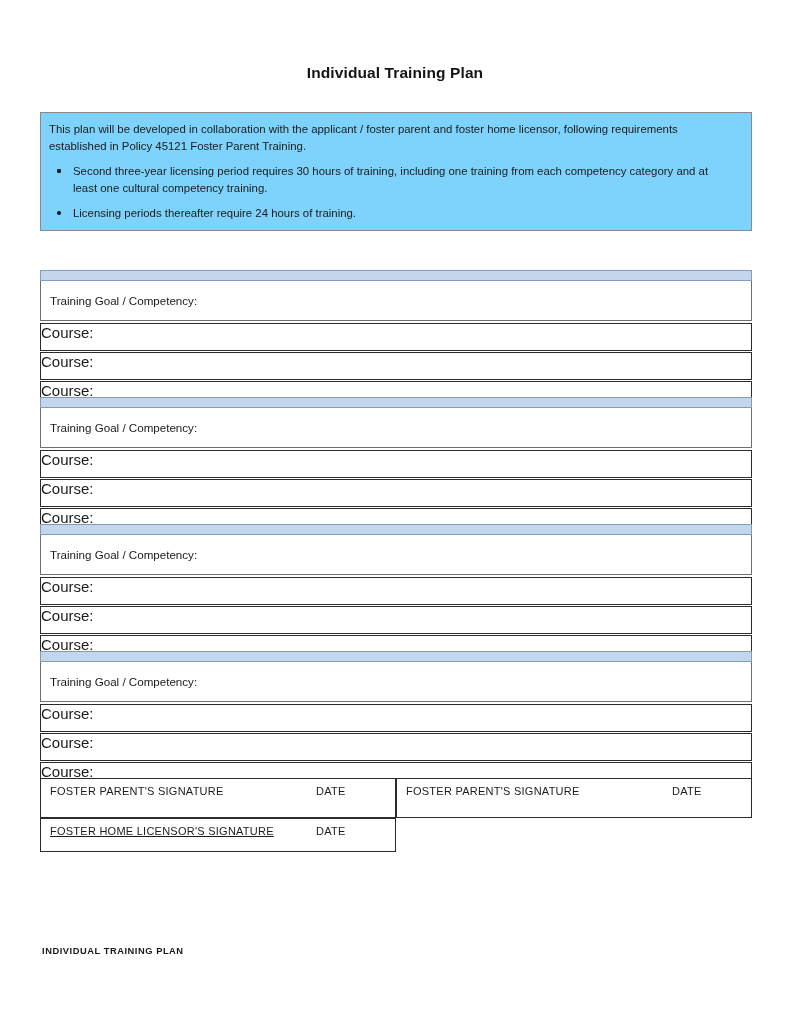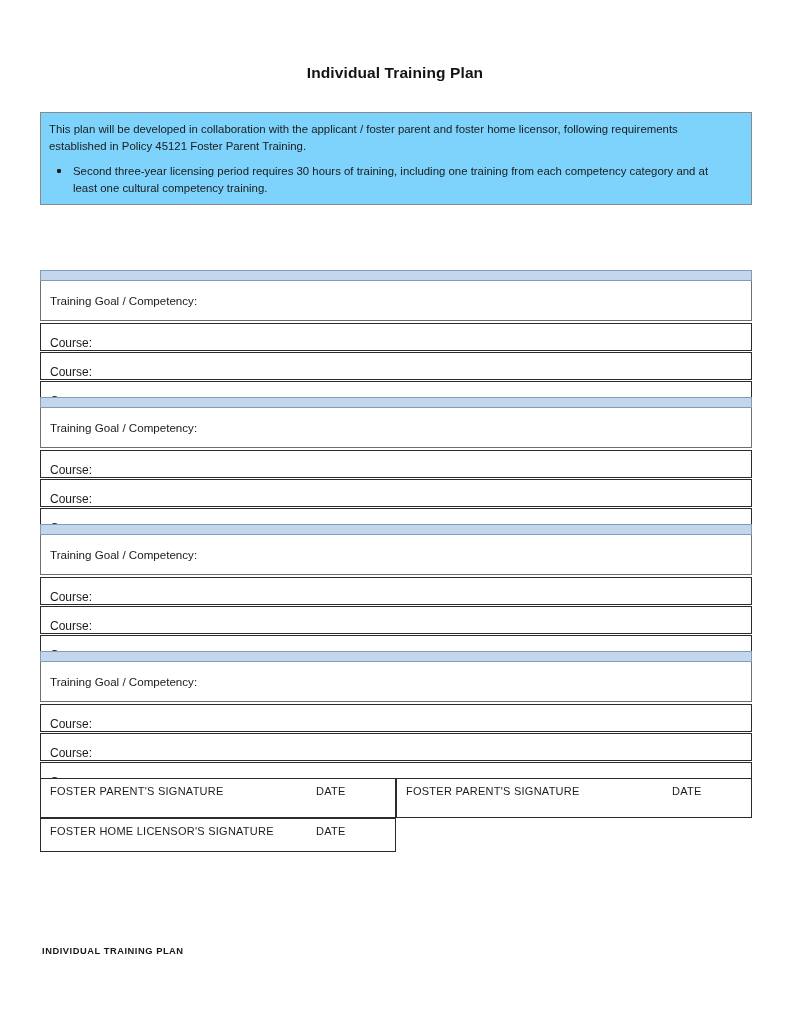--- a/index.html
+++ b/index.html
@@ -95,23 +95,22 @@
     align-items: center;
     padding-left: 9px;
     font-size: 11.6px;
     background: #fff;
   }
   .course-row {
     height: 28px;
     border: 1.6px solid #2b2b2b;
     box-sizing: border-box;
     display: flex;
-    align-items: flex-end;
-    padding-left: 9px;
-    font-size: 12px;
+    align-items: flex-start;
+    font-size: 15px;
     background: #fff;
     margin-top: 1px;
   }
   .course-row.first { margin-top: 1.5px; }
 
   
   .sig-block { position: absolute; left: 40px; top: 778px; width: 712px; height: 74px; }
 
   .sig-cell {
     position: absolute;
@@ -126,21 +125,21 @@
     position: absolute;
     top: 6px;
     white-space: nowrap;
   }
   .sig-left-top   { left: 0;     top: 0;    width: 356px; height: 40px; }
   .sig-left-bot   { left: 0;     top: 40px; width: 356px; height: 34px; }
   .sig-right      { left: 356px; top: 0;    width: 356px; height: 40px; }
 
   .sig-left-top .name  { left: 9px; }
   .sig-left-top .date  { left: 275px; }
-  .sig-left-bot .name  { left: 9px; }
+  .sig-left-bot .name  { left: 9px; text-decoration: underline; }
   .sig-left-bot .date  { left: 275px; }
   .sig-right .name     { left: 9px; }
   .sig-right .date     { left: 275px; }
 
   
   .footer {
     position: absolute;
     left: 42px;
     top: 946px;
     font-size: 9.3px;
@@ -159,20 +158,24 @@
   <div class="intro-box">
     <p class="intro-text">This plan will be developed in collaboration with the applicant / foster parent and foster home licensor, following requirements established in Policy 45121 Foster Parent Training.</p>
     <ul class="bullets">
       <li>
         <span class="dot"></span>
       </li>
       <li>
         <span class="dot"></span>
         <span>Second three-year licensing period requires 30 hours of training, including one training from each competency category and at least one cultural competency training.</span>
       </li>
+      <li>
+        <span class="dot"></span>
+        <span>Licensing periods thereafter require 24 hours of training.</span>
+      </li>
     </ul>
   </div>
 
   <div class="section" style="top:270px;">
     <div class="blue-bar"></div>
     <div class="goal-row">
       <span>Training Goal / Competency:</span>
     </div>
     <div class="course-row first">
       <span>Course:</span>

